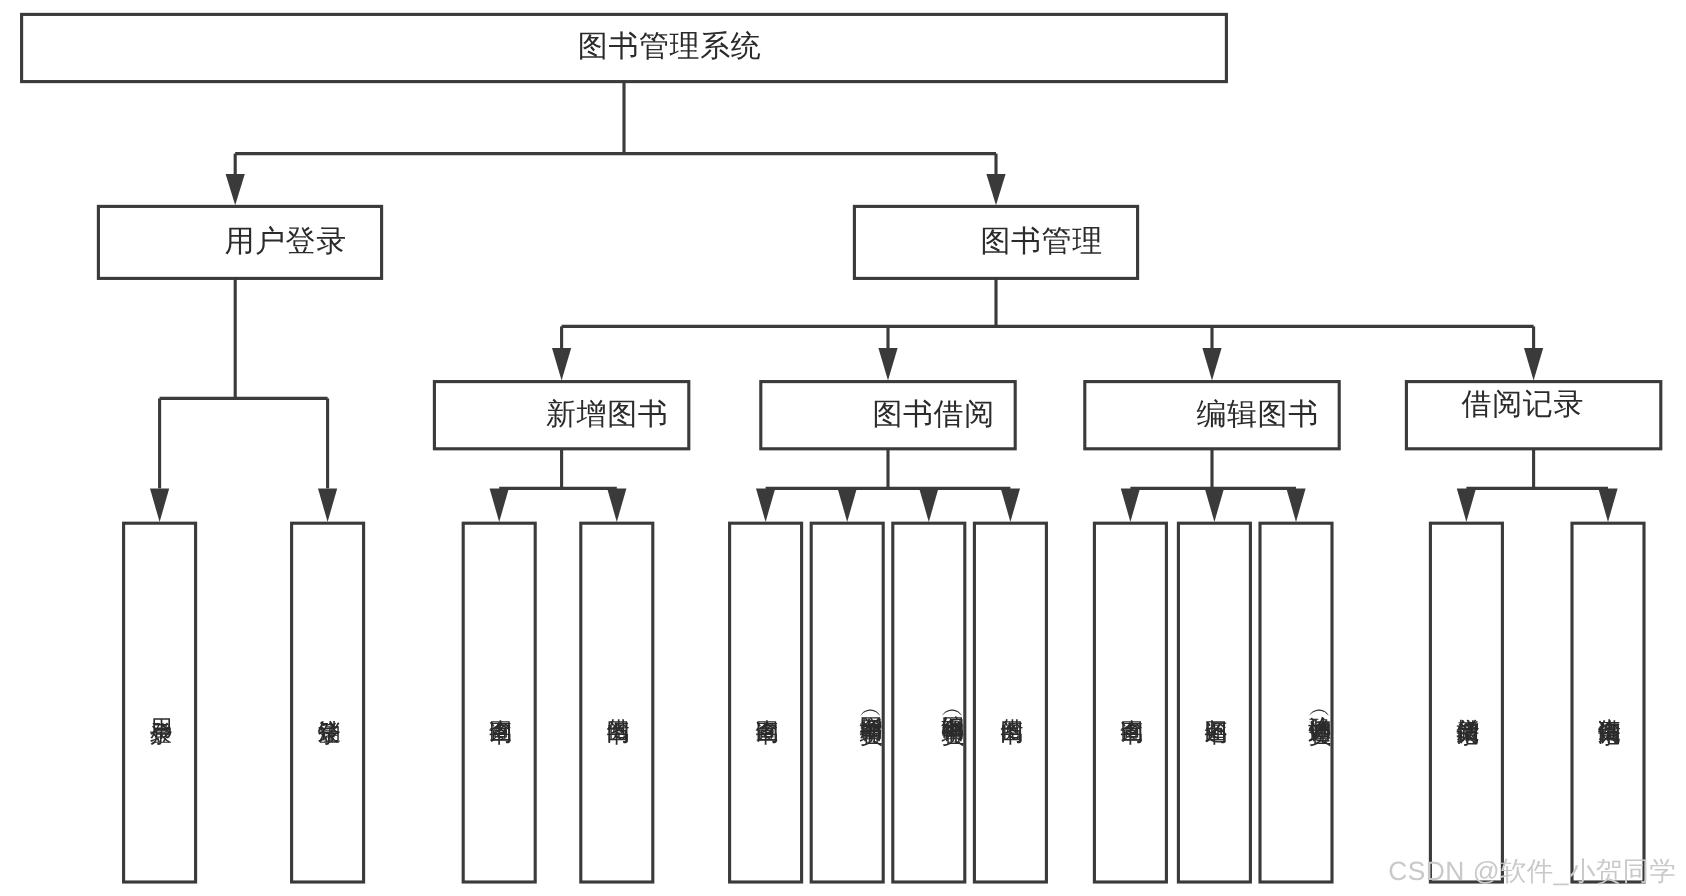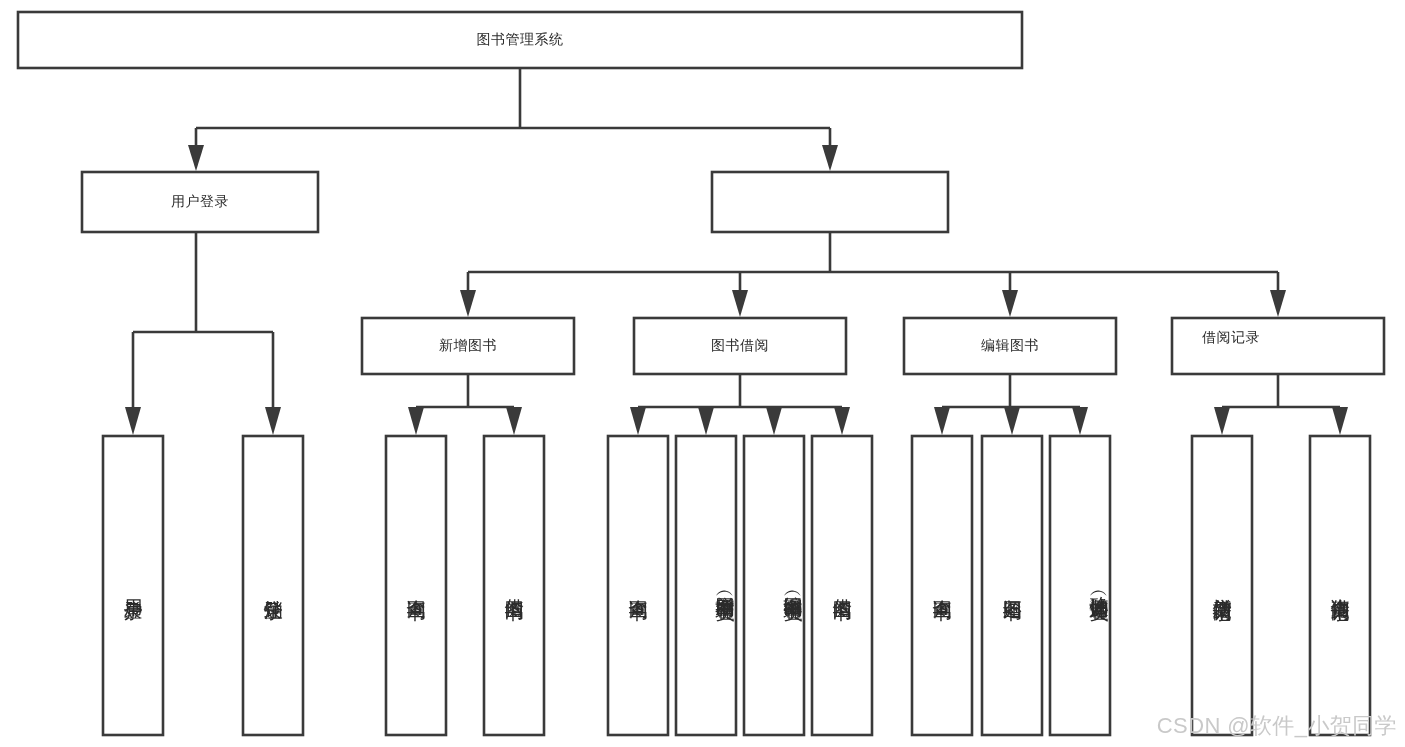--- a/index.html
+++ b/index.html
@@ -40,25 +40,26 @@
   .arrow-head {
     fill: #3a3a3a;
     stroke: none;
   }
   .node-label-h {
     position: absolute;
     display: flex;
     align-items: center;
     justify-content: center;
     color: #2b2b2b;
-    font-size: 14px;
+    font-size: 25px;
     letter-spacing: 0.5px;
     line-height: 1.1;
     white-space: nowrap;
     pointer-events: none;
+    padding-left: 38px;
   }
   .node-label-v {
     position: absolute;
     display: flex;
     align-items: center;
     justify-content: center;
     color: #2b2b2b;
     font-size: 19px;
     line-height: 1.18;
     letter-spacing: 1px;
@@ -171,20 +172,21 @@
       <path class="connector" d="M 1278 374 L 1278 407"></path>
       <path class="connector" d="M 1222 407 L 1340 407"></path>
       <polygon class="arrow-head" points="1214,407 1230,407 1222,435"></polygon>
       <polygon class="arrow-head" points="1332,407 1348,407 1340,435"></polygon>
     </g>
   </svg>
 
   <div class="node-label-h" style="left:18px; top:12px; width:1004px; height:56px;">图书管理系统</div>
 
   <div class="node-label-h" style="left:82px; top:172px; width:236px; height:60px;">用户登录</div>
+  <div class="node-label-h" style="left:712px; top:172px; width:236px; height:60px;">图书管理</div>
 
   <div class="node-label-h" style="left:362px; top:318px; width:212px; height:56px;">新增图书</div>
   <div class="node-label-h" style="left:634px; top:318px; width:212px; height:56px;">图书借阅</div>
   <div class="node-label-h" style="left:904px; top:318px; width:212px; height:56px;">编辑图书</div>
   <div class="node-label-h" style="left:1125px; top:318px; width:212px; height:40px;">借阅记录</div>
 
   <div class="node-label-v" style="left:103px; top:436px; width:60px; height:299px;">用户登录</div>
   <div class="node-label-v" style="left:243px; top:436px; width:60px; height:299px;">注销登录</div>
   <div class="node-label-v" style="left:386px; top:436px; width:60px; height:299px;">查询图书</div>
   <div class="node-label-v" style="left:484px; top:436px; width:60px; height:299px;">借阅图书</div>

